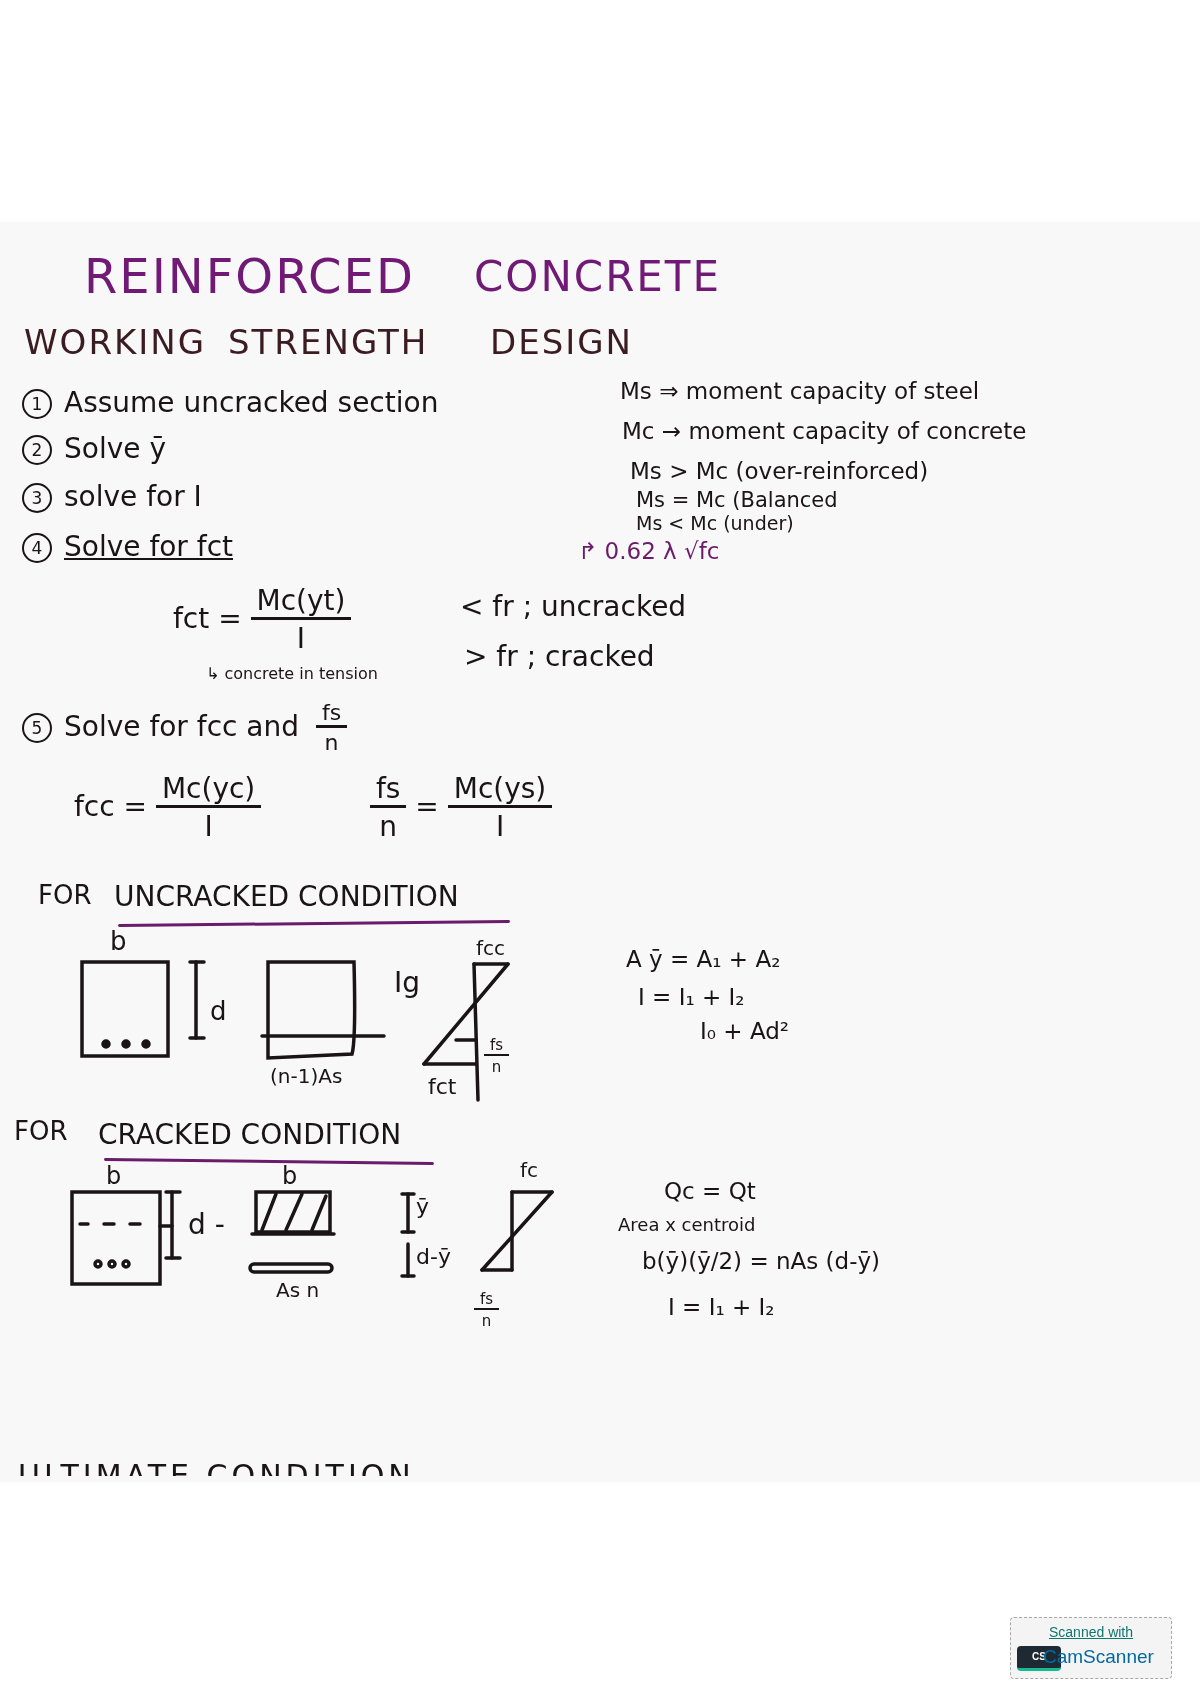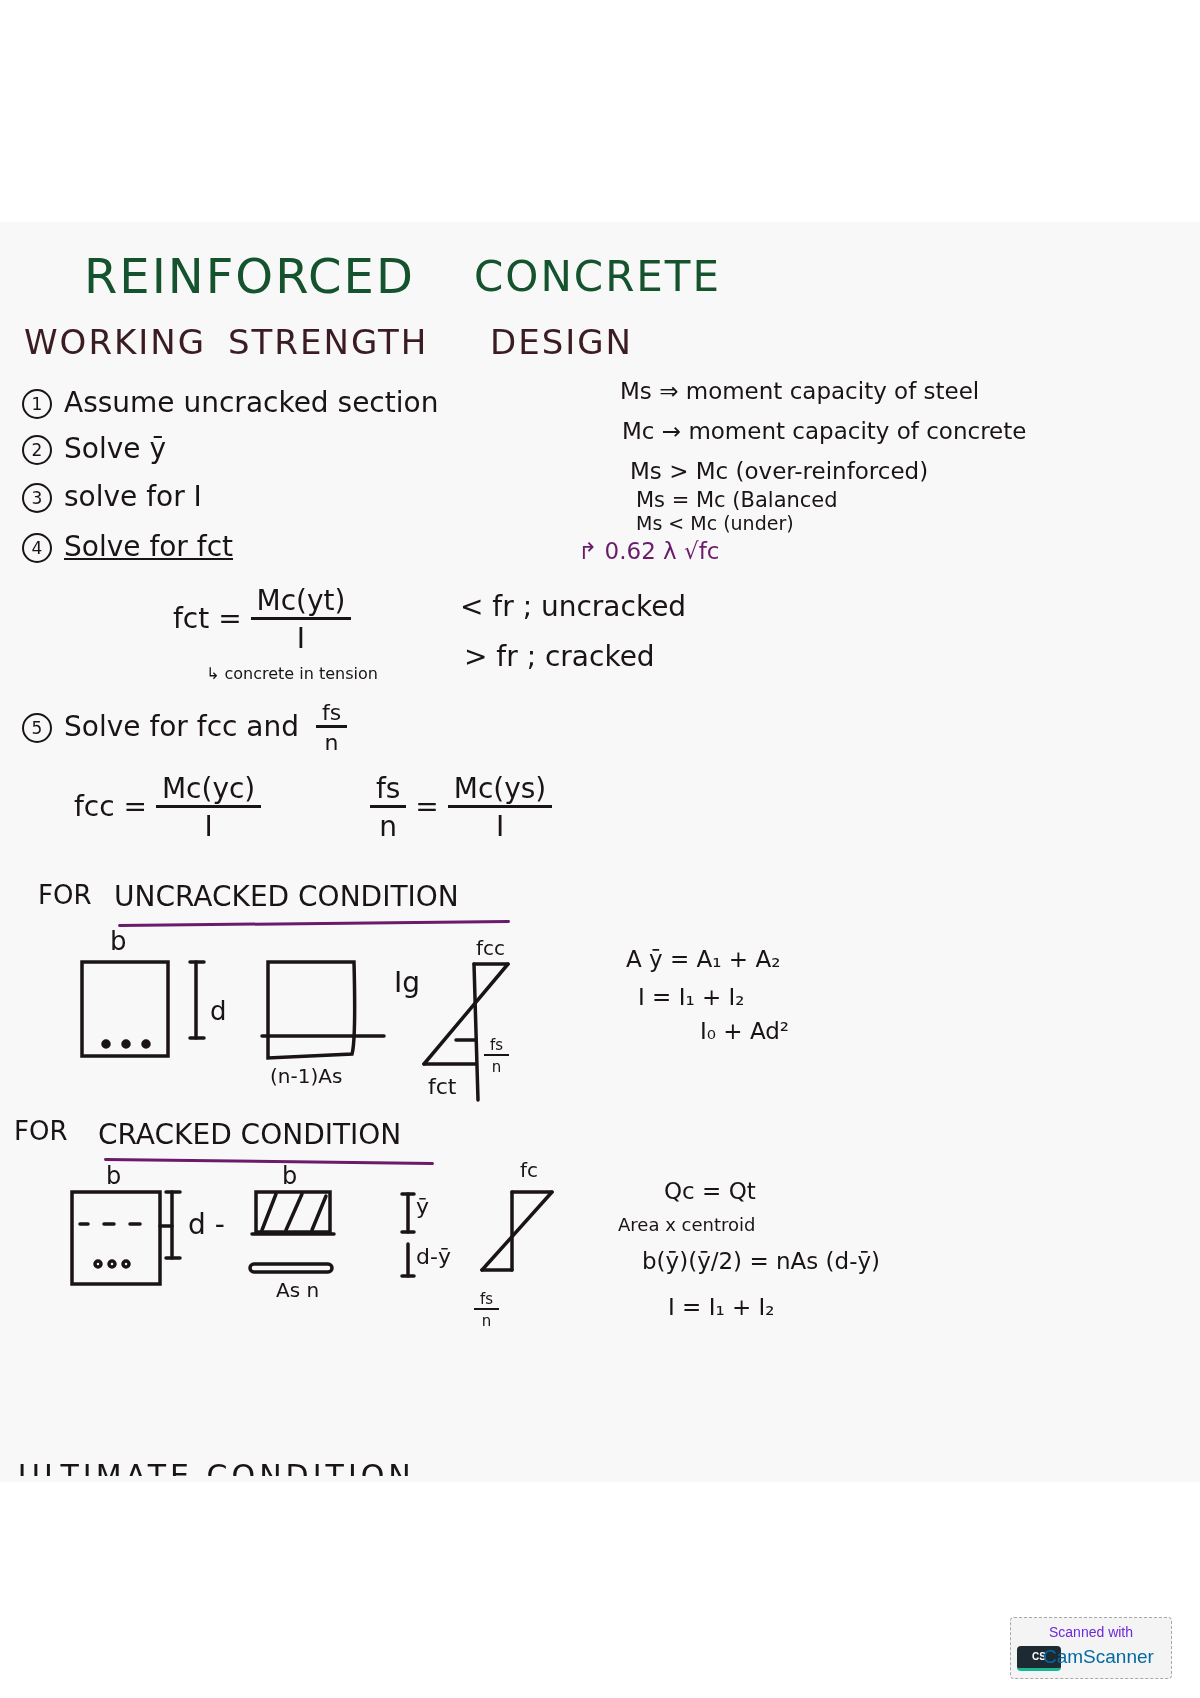--- a/index.html
+++ b/index.html
@@ -6,21 +6,21 @@
   body {
     width: 1200px; height: 1698px; position: relative; overflow: hidden;
     background: #ffffff;
     font-family: "DejaVu Sans", sans-serif;
   }
   .paper {
     position: absolute; left: 0; top: 222px; width: 1200px; height: 1260px;
     background: #f9f8f9;
   }
   .hw { position: absolute; color: #1a1416; white-space: nowrap; font-family: "DejaVu Sans", sans-serif; }
-  .title { color: #14532d; font-size: 48px; letter-spacing: 2px; font-weight: 400; }
+  .title { color: #701a75; font-size: 48px; letter-spacing: 2px; font-weight: 400; }
   .subtitle { color: #3a1c22; font-size: 34px; letter-spacing: 2px; }
   .step { font-size: 28px; }
   .note { font-size: 23px; }
   .purple { color: #6a1b6a; }
   .circ {
     display: inline-block; width: 26px; height: 26px; border: 2.5px solid #1a1416;
     border-radius: 50%; font-size: 17px; text-align: center; line-height: 26px; margin-right: 12px;
     vertical-align: middle;
   }
   .frac { display: inline-flex; flex-direction: column; align-items: center; vertical-align: middle; }
@@ -28,21 +28,21 @@
   .frac .den { padding-top: 2px; }
   .sec-head { font-size: 28px; }
   .uline { position: absolute; height: 3px; background: #6a1b6a; border-radius: 2px; }
   svg { position: absolute; overflow: visible; }
   .diag-label { position: absolute; font-size: 22px; color: #1a1416; white-space: nowrap; }
   .cutoff { position: absolute; left: 18px; top: 1458px; font-size: 30px; color: #1a1416; height: 18px; overflow: hidden; letter-spacing: 4px; }
   .badge {
     position: absolute; left: 1010px; top: 1617px; width: 160px; height: 60px;
     border: 1.5px dashed #a8a8a8; border-radius: 4px; background: #f4f4f4;
   }
-  .badge .top { position: absolute; top: 6px; width: 100%; text-align: center; font-size: 14px; color: #6d28d9; font-family: "Liberation Sans", sans-serif; }
+  .badge .top { position: absolute; top: 6px; width: 100%; text-align: center; font-size: 14px; color: #0f766e; font-family: "Liberation Sans", sans-serif; text-decoration: underline; }
   .badge .logo { position: absolute; left: 6px; top: 28px; width: 44px; height: 22px; background: #1d2a33; border-radius: 4px; border-bottom: 3px solid #19b892; color: #fff; font-size: 10px; font-weight: bold; text-align: center; line-height: 22px; font-family: "Liberation Sans", sans-serif; }
   .badge .name { position: absolute; left: 32px; top: 28px; font-size: 19px; color: #0369a1; font-family: "Liberation Sans", sans-serif; }
 </style>
 </head>
 <body>
 
 <div class="paper"></div>
 
 <div class="hw title" style="left:84px;top:248px;">REINFORCED</div>
 <div class="hw title" style="left:474px;top:252px;font-size:42px;">CONCRETE</div>

